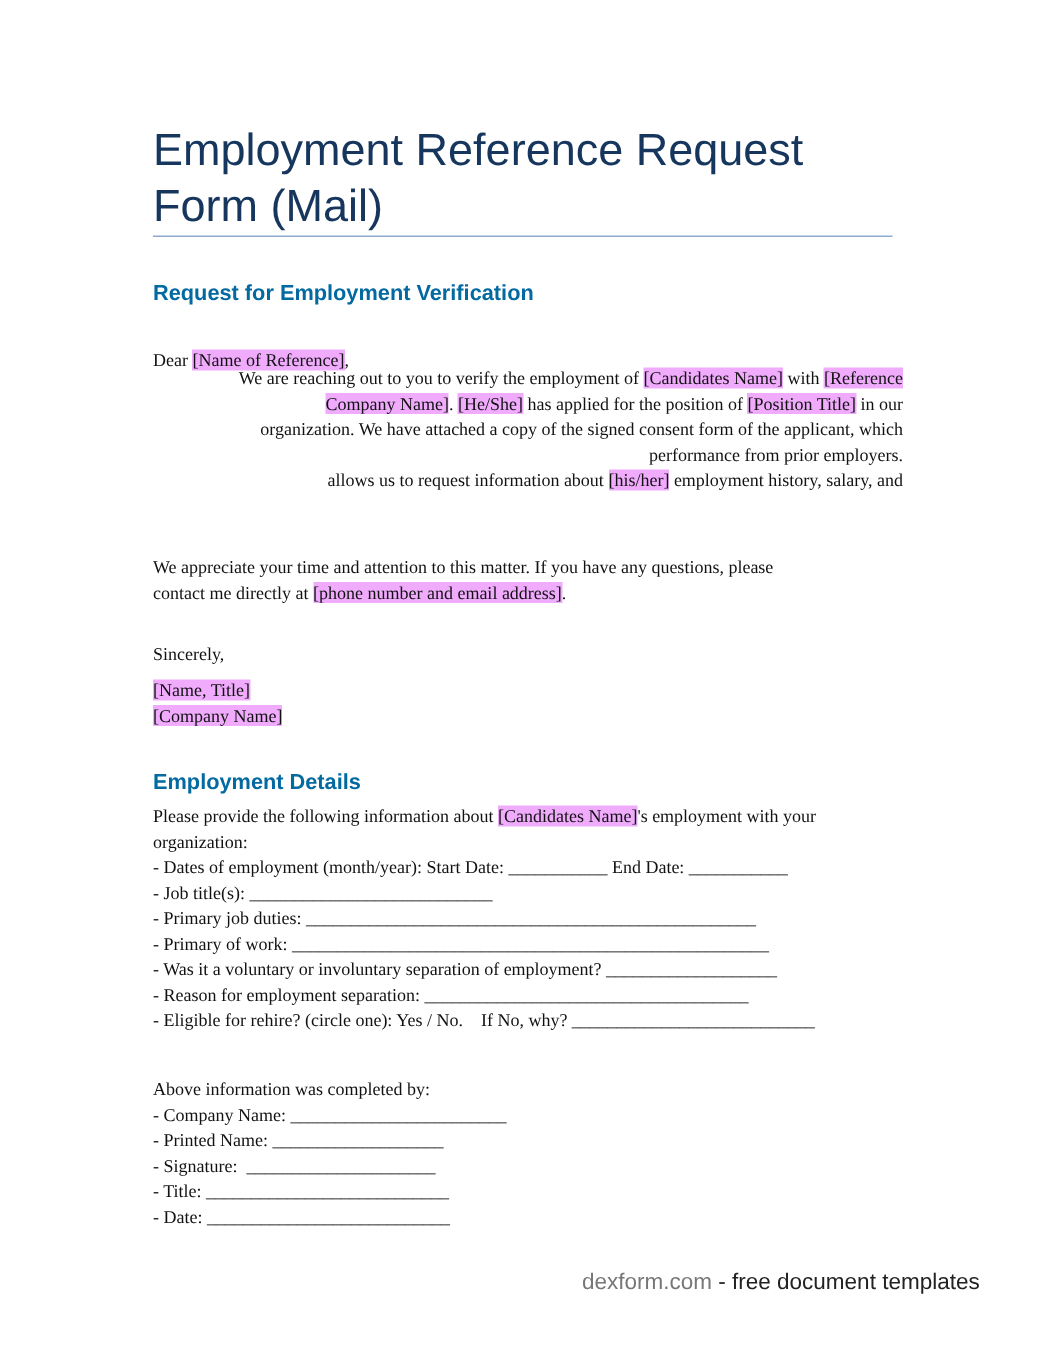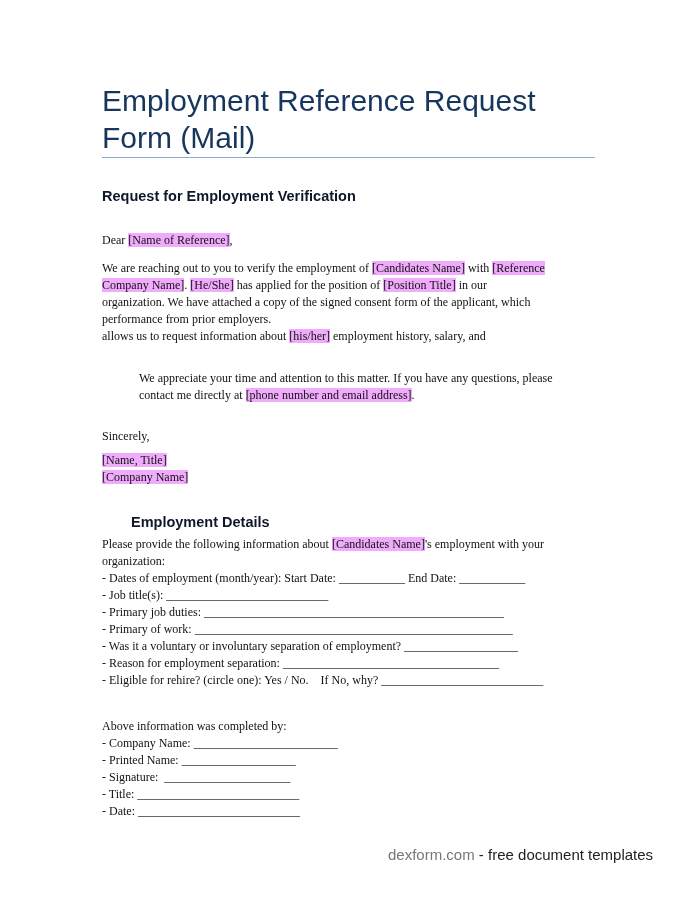--- a/index.html
+++ b/index.html
@@ -5,21 +5,21 @@
     html, body { margin: 0; padding: 0; background: #ffffff; }
     body { width: 695px; height: 900px; position: relative; overflow: hidden;
            font-family: "DejaVu Serif", "Liberation Serif", serif; color: #111; }
     .page { position: absolute; left: 0; top: 0; width: 695px; height: 900px; }
     .title { position: absolute; left: 102px; top: 82px; width: 500px;
              font-family: "Liberation Sans", "DejaVu Sans", sans-serif;
              font-size: 30px; line-height: 37px; color: #17365d; font-weight: normal; }
     .rule { position: absolute; left: 102px; top: 157px; width: 493px; height: 0;
             border-top: 1.5px solid #8eaad2; }
     .h2 { position: absolute; left: 102px; font-family: "Liberation Sans", "DejaVu Sans", sans-serif;
-          font-weight: bold; font-size: 14.5px; color: #0f172a; }
+          font-weight: bold; font-size: 14.5px; color: #0369a1; }
     .p { position: absolute; left: 102px; width: 500px; font-size: 12px; line-height: 17px;
          font-family: "Liberation Serif", "DejaVu Serif", serif; }
     .hl { background: #f0abfc; }
     .footer { position: absolute; left: 388px; top: 846px; font-family: "Liberation Sans", "DejaVu Sans", sans-serif;
               font-size: 15px; color: #222; }
     .footer .brand { color: #777; }
     .line { white-space: pre; }
   </style>
 </head>
 <body>
@@ -27,41 +27,41 @@
 <div class="page">
   <div class="title">Employment Reference Request Form (Mail)</div>
   <div class="rule"></div>
 
   <div class="h2" style="top:188px;">Request for Employment Verification</div>
 
   <div class="p" style="top:232px;">
     <span>Dear </span><span class="hl">[Name of Reference]</span><span>,</span>
   </div>
 
-  <div class="p" style="top:260px;">
+  <div class="p" style="top:244px;text-align:right;">
     <div class="line"><span>We are reaching out to you to verify the employment of </span><span class="hl">[Candidates Name]</span><span> with </span><span class="hl">[Reference</span></div>
     <div class="line"><span class="hl">Company Name]</span><span>. </span><span class="hl">[He/She]</span><span> has applied for the position of </span><span class="hl">[Position Title]</span><span> in our</span></div>
     <div class="line">organization. We have attached a copy of the signed consent form of the applicant, which</div>
     <div class="line">performance from prior employers.</div>
     <div class="line"><span>allows us to request information about </span><span class="hl">[his/her]</span><span> employment history, salary, and</span></div>
   </div>
 
-  <div class="p" style="top:370px;margin-left:37px;">
+  <div class="p" style="top:370px;">
     <div class="line">We appreciate your time and attention to this matter. If you have any questions, please</div>
     <div class="line"><span>contact me directly at </span><span class="hl">[phone number and email address]</span><span>.</span></div>
   </div>
 
   <div class="p" style="top:428px;">Sincerely,</div>
 
   <div class="p" style="top:452px;">
     <div><span class="hl">[Name, Title]</span></div>
     <div><span class="hl">[Company Name]</span></div>
   </div>
 
-  <div class="h2" style="top:514px;margin-left:29px;">Employment Details</div>
+  <div class="h2" style="top:514px;">Employment Details</div>
 
   <div class="p" style="top:536px;">
     <div class="line"><span>Please provide the following information about </span><span class="hl">[Candidates Name]</span><span>'s employment with your</span></div>
     <div class="line">organization:</div>
     <div class="line">- Dates of employment (month/year): Start Date: ___________ End Date: ___________</div>
     <div class="line">- Job title(s): ___________________________</div>
     <div class="line">- Primary job duties: __________________________________________________</div>
     <div class="line">- Primary of work: _____________________________________________________</div>
     <div class="line">- Was it a voluntary or involuntary separation of employment? ___________________</div>
     <div class="line">- Reason for employment separation: ____________________________________</div>

